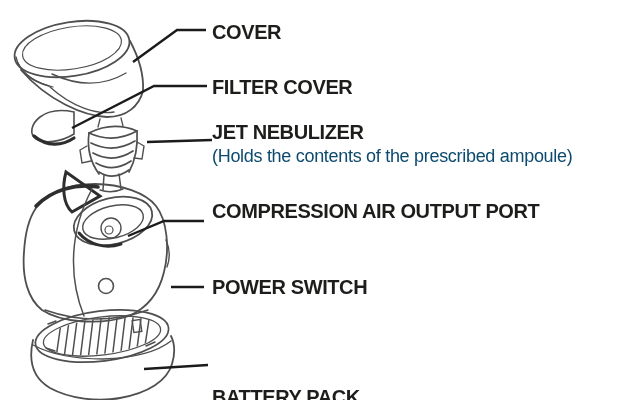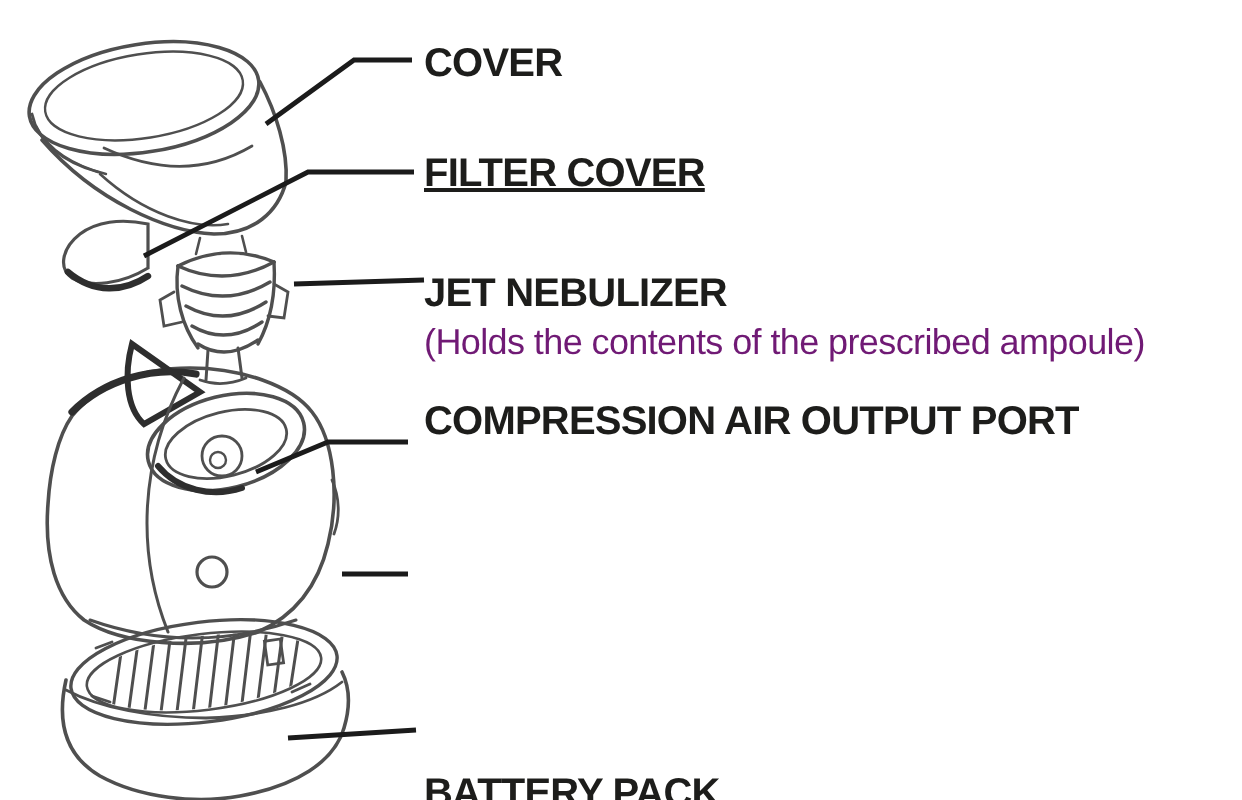--- a/index.html
+++ b/index.html
@@ -24,27 +24,27 @@
     line-height: 22px;
     letter-spacing: -0.4px;
     white-space: nowrap;
   }
   .label .sub {
     display: block;
     font-weight: 400;
     font-size: 18px;
     line-height: 20px;
     letter-spacing: -0.3px;
-    color: #701a75;
+    color: #0c4a6e;
     margin-top: 3px;
     white-space: nowrap;
   }
   .lbl-cover       { top: 21px; }
-  .lbl-filter      { top: 76px; text-decoration: underline; }
-  .lbl-jet         { top: 136px; }
+  .lbl-filter      { top: 76px; }
+  .lbl-jet         { top: 121px; }
   .lbl-compression { top: 200px; }
   .lbl-power       { top: 276px; }
   .lbl-battery     { top: 359px; margin-top: 27px; }
 </style>
 </head>
 <body>
 
 <div id="stage">
 
   <svg id="artwork" width="621" height="400" viewBox="0 0 621 400">
@@ -145,19 +145,20 @@
   <div class="label lbl-jet">
     <span class="title">JET NEBULIZER</span>
     <span class="sub">(Holds the contents of the prescribed ampoule)</span>
   </div>
 
   <div class="label lbl-compression">
     <span class="title">COMPRESSION AIR OUTPUT PORT</span>
   </div>
 
   <div class="label lbl-power">
+    <span class="title">POWER SWITCH</span>
   </div>
 
   <div class="label lbl-battery">
     <span class="title">BATTERY PACK</span>
   </div>
 
 </div>
 
 </body></html>

